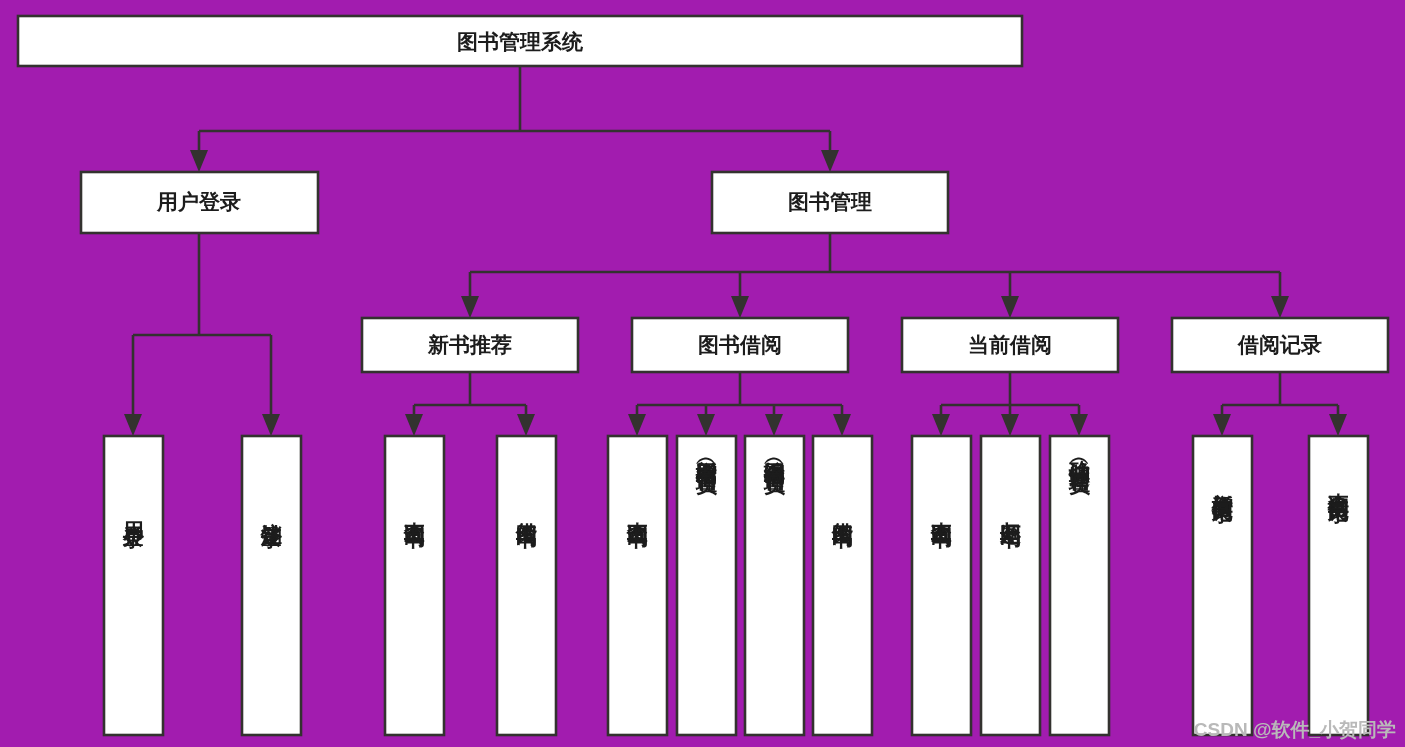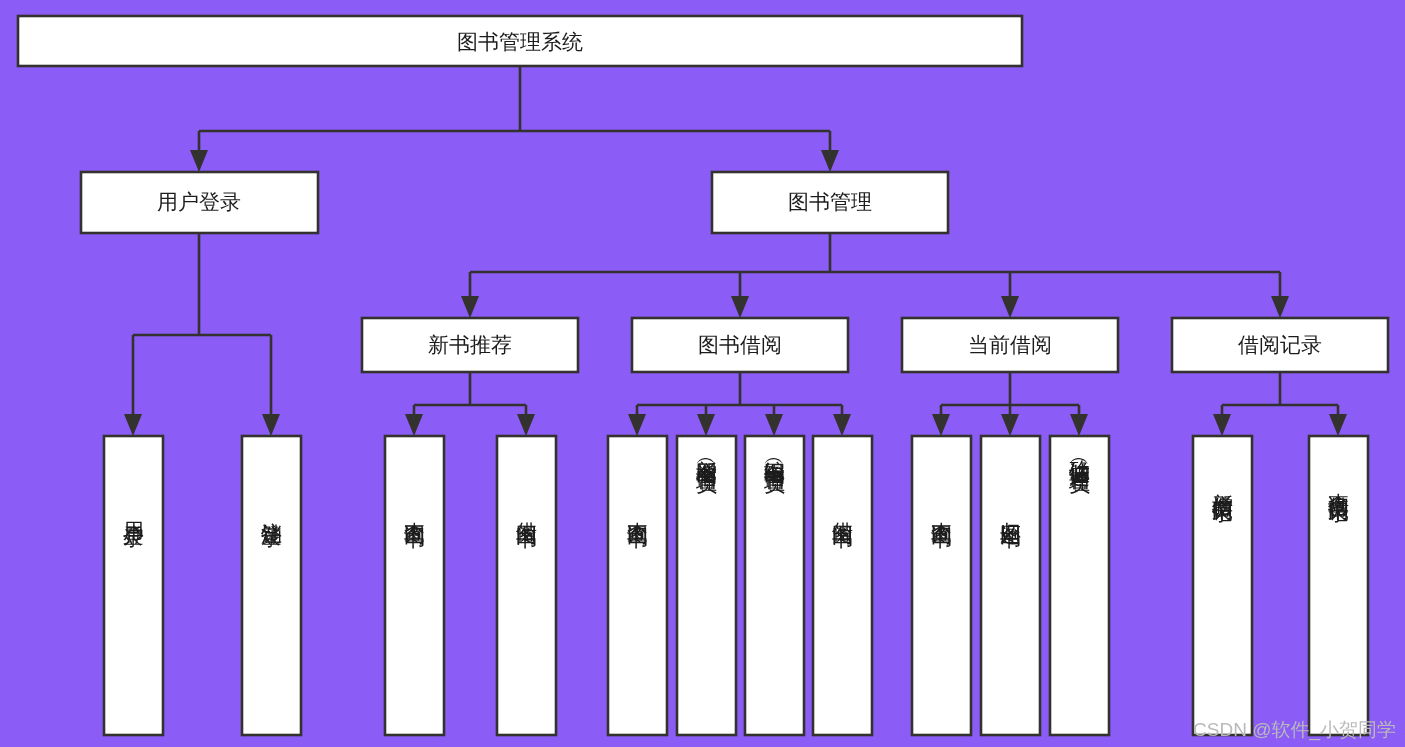--- a/index.html
+++ b/index.html
@@ -8,22 +8,23 @@
     padding: 0;
     background: #ffffff;
   }
   body {
     font-family: "Liberation Sans", "DejaVu Sans", sans-serif;
   }
   #diagram-root {
     position: relative;
     width: 1405px;
     height: 747px;
-    background: #8b5cf6;
+    background: #a21caf;
     overflow: hidden;
+    font-weight: bold;
   }
   svg.flow-canvas {
     position: absolute;
     left: 0;
     top: 0;
     width: 1405px;
     height: 747px;
     display: block;
   }
   .node-box {

